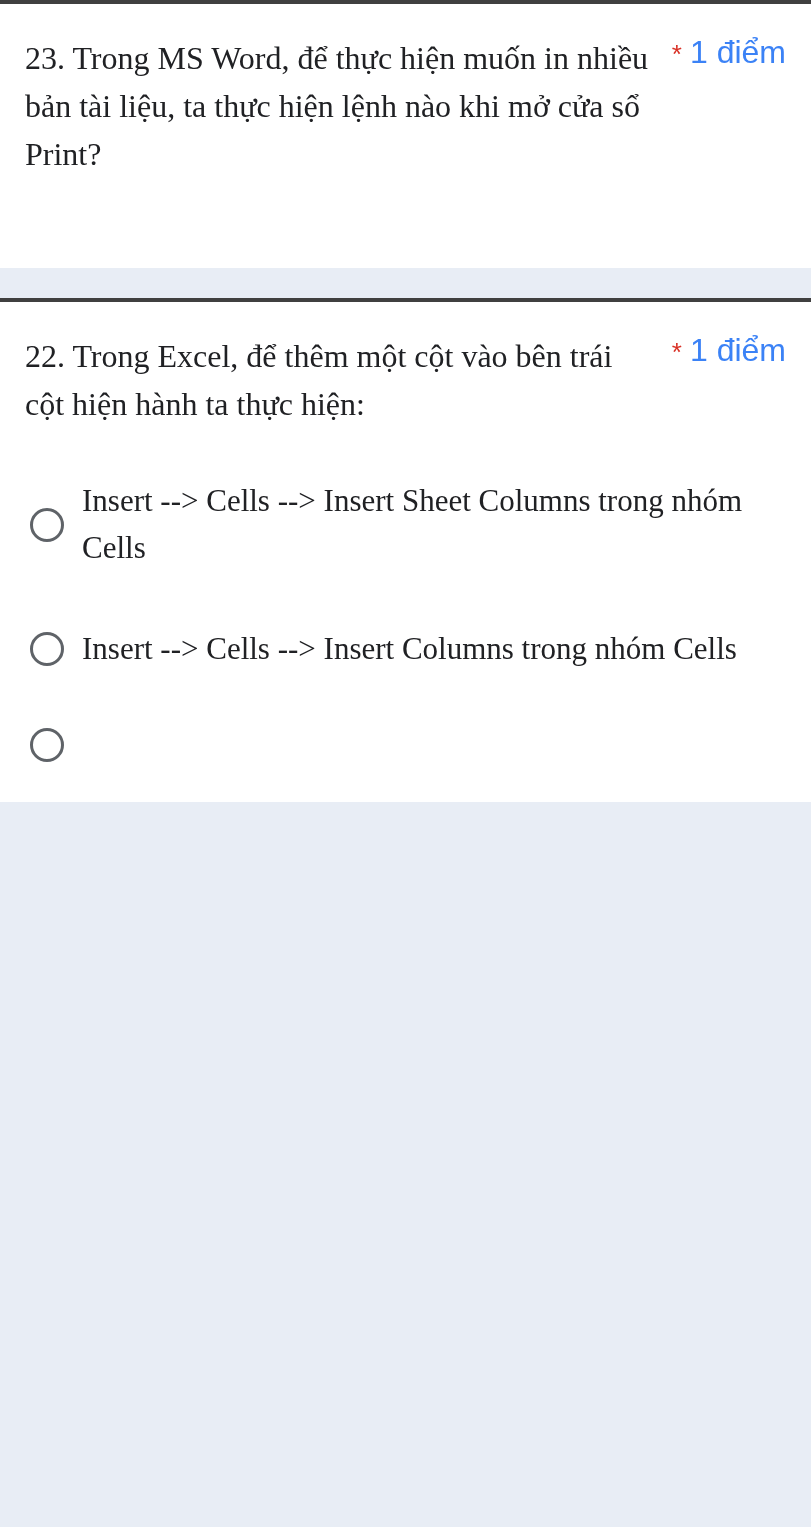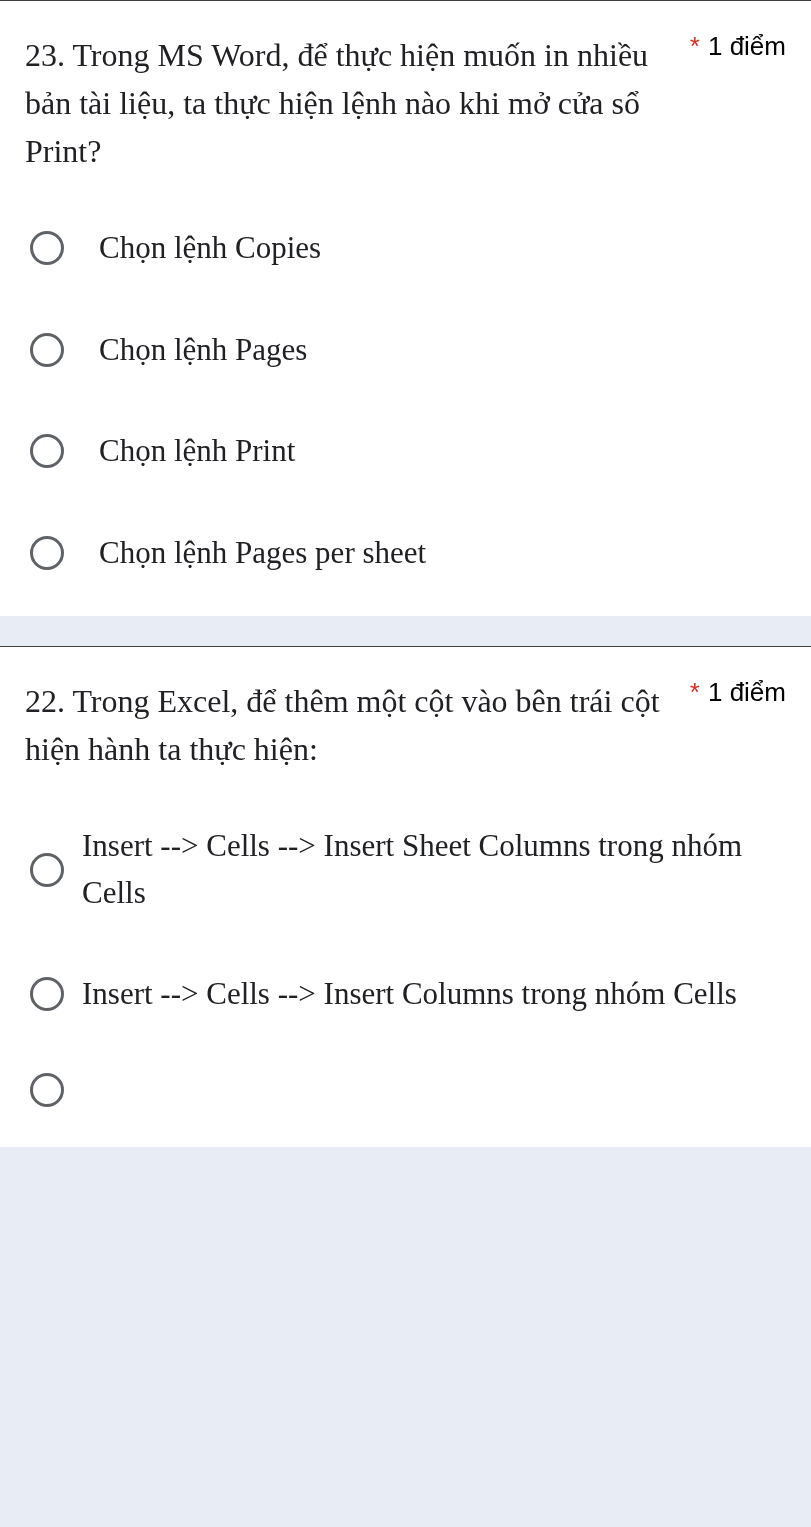--- a/index.html
+++ b/index.html
@@ -10,21 +10,21 @@
     body {
       font-family: 'Times New Roman', Georgia, serif;
       background: #e8edf5;
       width: 811px;
       color: #202124;
     }
     .question-card {
       background: #fff;
       padding: 30px 25px 40px 25px;
       margin-bottom: 30px;
-      border-top: 1px solid #404040;
+      border-top: 4px solid #404040;
     }
     .question-header {
       display: flex;
       align-items: flex-start;
       justify-content: space-between;
       margin-bottom: 50px;
     }
     .question-text {
       font-size: 32px;
       line-height: 1.5;
@@ -38,22 +38,22 @@
       gap: 8px;
       white-space: nowrap;
       flex-shrink: 0;
     }
     .required-asterisk {
       color: #d93025;
       font-size: 26px;
       font-family: Arial, sans-serif;
     }
     .points-label {
-      color: #000000;
-      font-size: 26px;
+      color: #3b82f6;
+      font-size: 32px;
       font-family: Arial, sans-serif;
     }
     .options-list {
       display: flex;
       flex-direction: column;
       gap: 55px;
       padding-left: 5px;
     }
     .option-row {
       display: flex;
@@ -82,38 +82,20 @@
 <body>
 
 <div class="question-card">
   <div class="question-header">
     <div class="question-text">23. Trong MS Word, để thực hiện muốn in  nhiều bản tài liệu, ta thực hiện lệnh nào khi mở cửa sổ Print?</div>
     <div class="points-wrapper">
       <span class="required-asterisk">*</span>
       <span class="points-label">1 điểm</span>
     </div>
   </div>
-  <div class="options-list">
-    <div class="option-row">
-      <div class="radio-circle"></div>
-      <div class="option-label">Chọn lệnh Copies</div>
-    </div>
-    <div class="option-row">
-      <div class="radio-circle"></div>
-      <div class="option-label">Chọn lệnh Pages</div>
-    </div>
-    <div class="option-row">
-      <div class="radio-circle"></div>
-      <div class="option-label">Chọn lệnh Print</div>
-    </div>
-    <div class="option-row">
-      <div class="radio-circle"></div>
-      <div class="option-label">Chọn lệnh Pages per sheet</div>
-    </div>
-  </div>
 </div>
 
 <div class="question-card">
   <div class="question-header">
     <div class="question-text">22. Trong Excel, để thêm một cột vào bên trái cột hiện hành ta thực hiện:</div>
     <div class="points-wrapper">
       <span class="required-asterisk">*</span>
       <span class="points-label">1 điểm</span>
     </div>
   </div>

